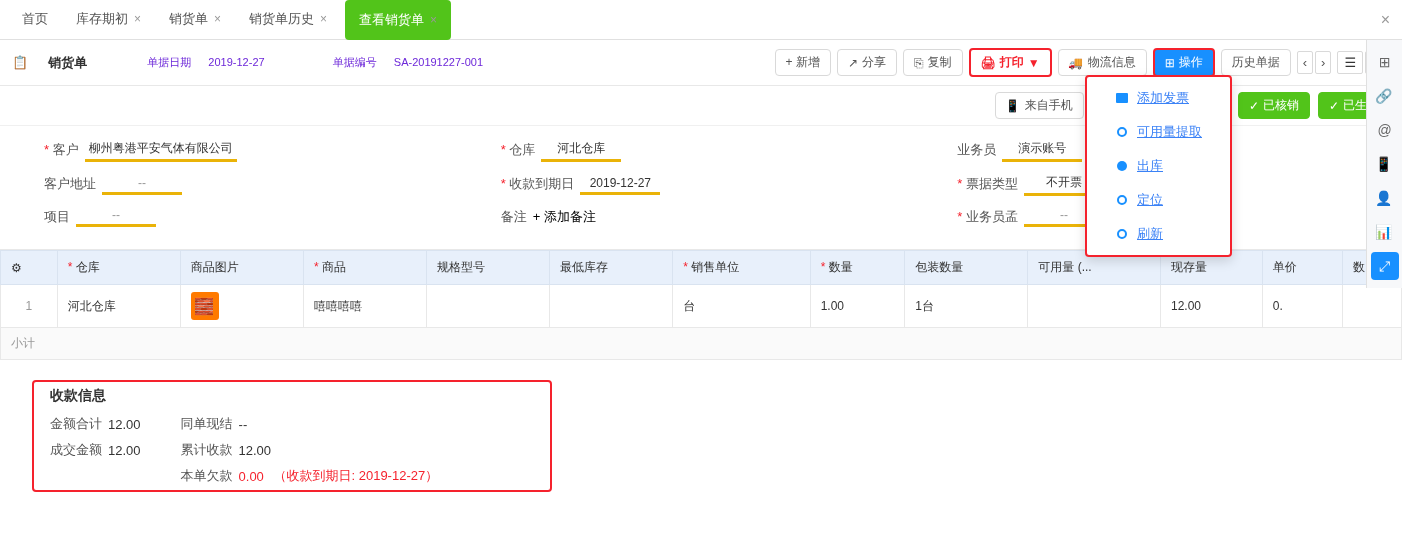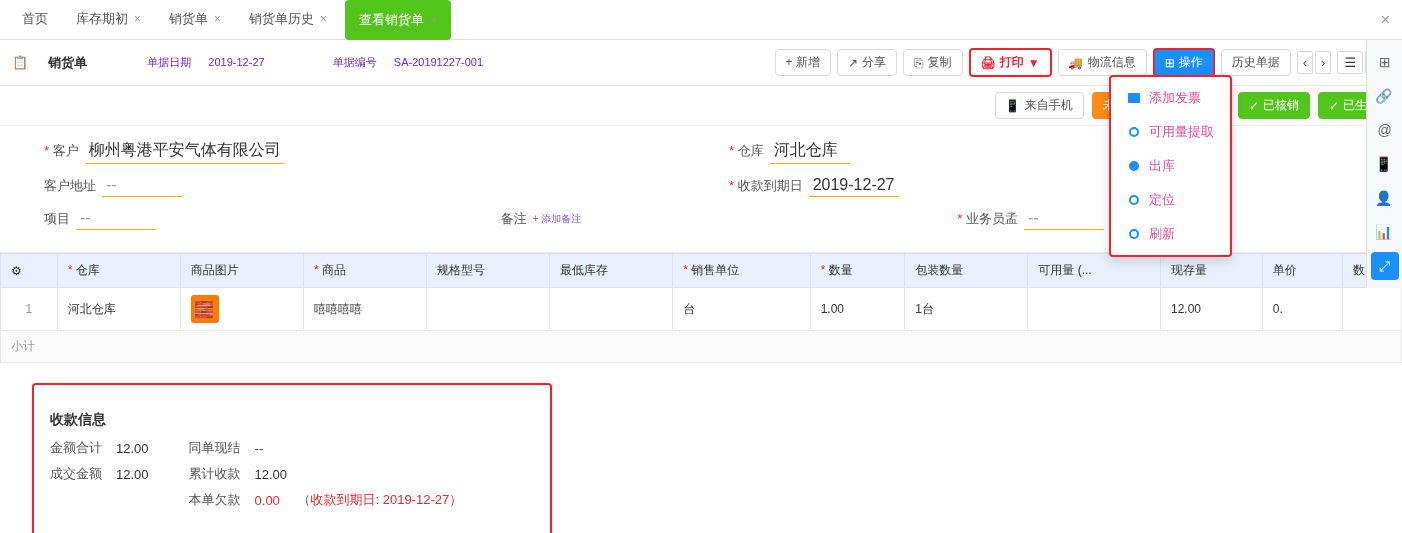--- a/index.html
+++ b/index.html
@@ -78,26 +78,26 @@
     .form-field {
       display: flex; align-items: center; flex: 1; min-width: 0; margin-left: 28px;
     }
     .form-label {
       color: #555; white-space: nowrap; margin-right: 6px; font-size: 13px;
     }
     .form-label.required::before {
       content: "* "; color: #f5222d;
     }
     .form-value {
-      color: #333; font-size: 16px; border-bottom: 1px solid #eab308;
-      padding: 2px 4px; min-width: 80px;
+      color: #333; font-size: 12px; border-bottom: 3px solid #eab308;
+      padding: 2px 4px; min-width: 80px; text-align: center;
     }
     .form-value.empty { color: #999; }
 
-    .add-note { color: #8b5cf6; cursor: pointer; font-size: 10px; text-align: right; }
+    .add-note { color: #000000; cursor: pointer; font-size: 13px; text-align: right; }
 
     
     .table-wrap { overflow-x: auto; }
     table { width: 100%; border-collapse: collapse; font-size: 12px; }
     thead tr { background: #e8f0fb; }
     thead th {
       padding: 8px 10px; text-align: left; border: 1px solid #d9e3f0;
       font-weight: 500; color: #333; white-space: nowrap; font-size: 12px;
     }
     thead th.required::before { content: "* "; color: #f5222d; }
@@ -109,38 +109,38 @@
     .subtotal-row td { background: #fafafa; color: #999; }
     .product-img {
       width: 28px; height: 28px; background: #ff7a00;
       display: inline-flex; align-items: center; justify-content: center;
       border-radius: 3px; color: #fff; font-size: 16px;
     }
 
     
     .payment-box {
       margin: 10px 16px; border: 2px solid #f5222d; border-radius: 4px;
-      padding: 26px 16px; display: inline-block; min-width: 520px;
+      padding: 5px 16px; display: inline-block; min-width: 520px;
     }
     .payment-title { font-weight: 600; font-size: 14px; margin-bottom: 10px; }
     .payment-rows { display: flex; gap: 40px; }
     .payment-col { display: flex; flex-direction: column; gap: 8px; }
-    .payment-item { display: flex; align-items: center; gap: 14px; font-size: 13px; }
+    .payment-item { display: flex; align-items: center; gap: 6px; font-size: 13px; }
     .payment-label { color: #555; white-space: nowrap; }
     .payment-value { color: #333; }
     .payment-value.red { color: #f5222d; }
     .dropdown-menu {
       position: absolute; top: 75px; right: 170px; background: #fff;
       border: 2px solid #f5222d; border-radius: 4px; z-index: 200;
       min-width: 120px; box-shadow: 0 4px 12px rgba(0,0,0,0.15);
       padding: 4px 0;
     }
     .dropdown-item {
       display: flex; align-items: center; gap: 8px;
-      padding: 8px 16px; cursor: pointer; font-size: 13px; color: #ec4899;
+      padding: 8px 28px; cursor: pointer; font-size: 13px; color: #3b82f6; text-decoration: underline;
     }
     .dropdown-icon { width: 14px; height: 14px; display: inline-flex; align-items: center; justify-content: center; }
     .icon-rect { width: 12px; height: 10px; background: #1890ff; border-radius: 1px; display: inline-block; }
     .icon-circle { width: 10px; height: 10px; border-radius: 50%; background: #1890ff; display: inline-block; }
     .icon-circle-o { width: 10px; height: 10px; border-radius: 50%; border: 2px solid #1890ff; display: inline-block; }
 
     
     .right-panel {
       position: absolute; right: 0; top: 40px; width: 36px;
       background: #f7f8fa; border-left: 1px solid #e0e0e0;
@@ -263,29 +263,37 @@
     <div class="form-area">
       <div class="form-row">
         <div class="form-field">
           <span class="form-label required">客户</span>
           <span class="form-value">柳州粤港平安气体有限公司</span>
         </div>
         <div class="form-field">
           <span class="form-label required">仓库</span>
           <span class="form-value">河北仓库</span>
         </div>
+        <div class="form-field">
+          <span class="form-label">业务员</span>
+          <span class="form-value">演示账号</span>
+        </div>
       </div>
       <div class="form-row">
         <div class="form-field">
           <span class="form-label">客户地址</span>
           <span class="form-value empty">--</span>
         </div>
         <div class="form-field">
           <span class="form-label required">收款到期日</span>
           <span class="form-value">2019-12-27</span>
+        </div>
+        <div class="form-field">
+          <span class="form-label required">票据类型</span>
+          <span class="form-value">不开票</span>
         </div>
       </div>
       <div class="form-row">
         <div class="form-field">
           <span class="form-label">项目</span>
           <span class="form-value empty">--</span>
         </div>
         <div class="form-field">
           <span class="form-label">备注</span>
           <span class="add-note">+ 添加备注</span>

